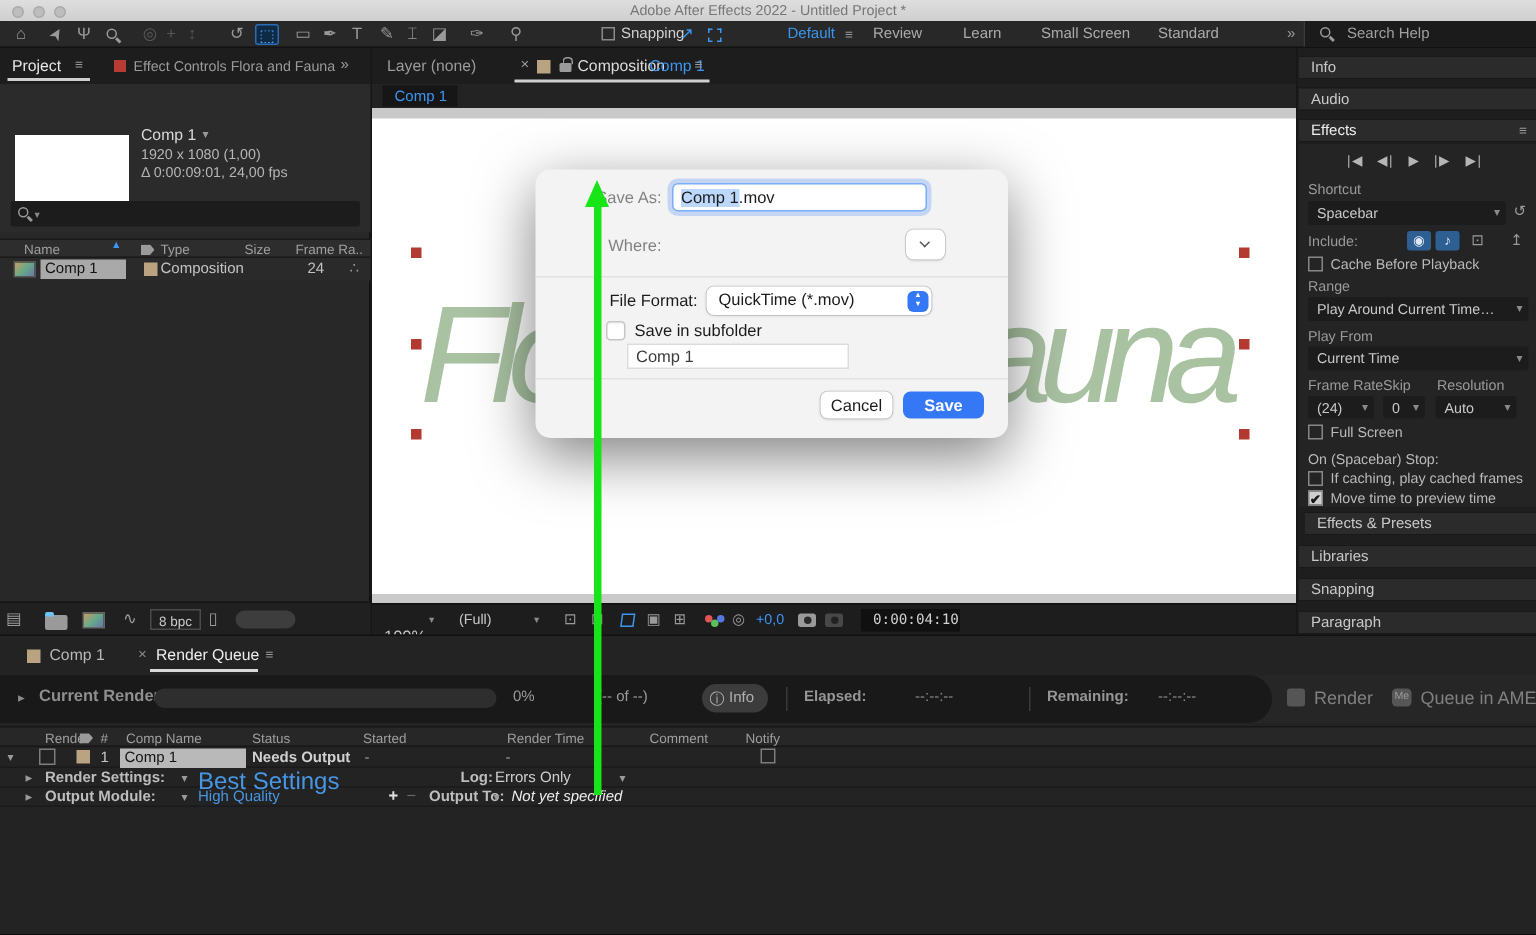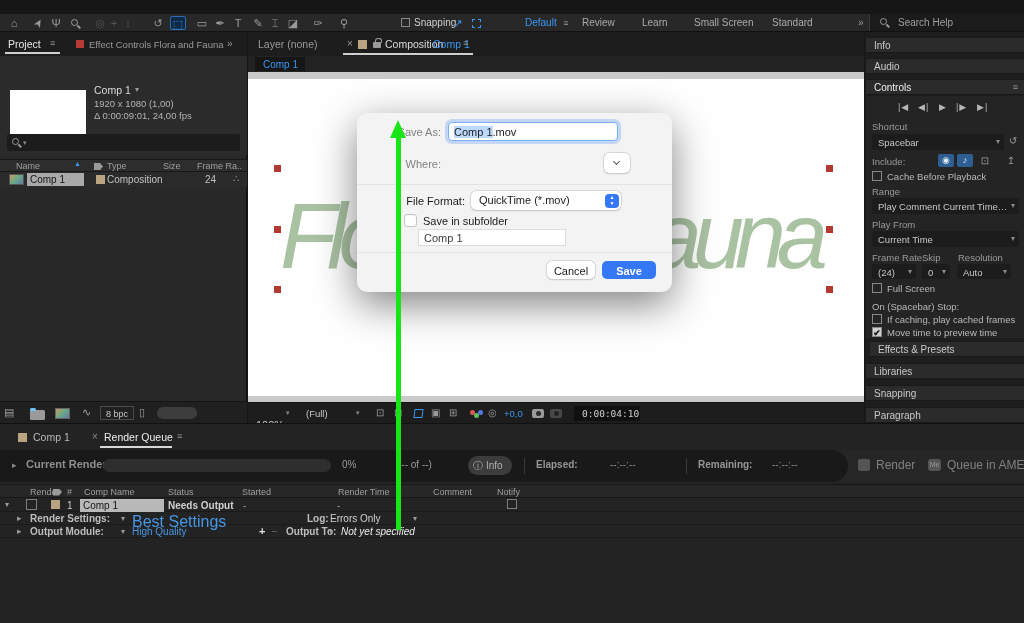--- a/index.html
+++ b/index.html
@@ -53,20 +53,26 @@
   .minicam{position:absolute;width:12px;height:9px;background:#9a9a9a;border-radius:2px;}
   .minicam:after{content:"";position:absolute;left:3.5px;top:2px;width:5px;height:5px;border-radius:50%;background:#2a2a2a;}
   .handle{position:absolute;width:7px;height:7px;background:var(--handle-red);z-index:5;}
   .dot{display:inline-block;width:5px;height:5px;border-radius:50%;}
 </style>
 </head>
 <body>
 
 <div class="screen">
 
+  <div class="titlebar">
+    <span class="tl" style="left:8px"></span>
+    <span class="tl" style="left:22px"></span>
+    <span class="tl" style="left:36px"></span>
+    <div class="wtitle">Adobe After Effects 2022 - Untitled Project *</div>
+  </div>
 
   <div class="toolbar">
     <span class="tool" style="left:6px">⌂</span>
     <span class="tool" style="left:30px;transform:rotate(-60deg)">➤</span>
     <span class="tool" style="left:48px">Ψ</span>
     <span class="mag" style="left:71px;top:5px"></span>
     <span class="tool dis" style="left:92px">◎</span>
     <span class="tool dis" style="left:106px">+</span>
     <span class="tool dis" style="left:120px">↕</span>
     <span class="tool" style="left:150px">↺</span>
@@ -212,21 +218,21 @@
   <span class="handle" style="left:826px;top:286px"></span>
 
   <div class="panel" style="left:865px;top:32px;width:159px;height:391px;background:#1e1e1e">
     <div class="sectionbar" style="left:1px;top:5px;width:158px">
         <span class="lbl">Info</span>
       </div>
     <div class="sectionbar" style="left:1px;top:26px;width:158px">
         <span class="lbl">Audio</span>
       </div>
     <div class="sectionbar" style="left:1px;top:47px;width:158px">
-      <span class="lbl" style="color:#eee">Controls</span>
+      <span class="lbl" style="color:#eee">Effects</span>
       <span class="t" style="right:6px;top:2px;font-size:9px;color:#9a9a9a">≡</span>
     </div>
 
     <div class="abs" style="left:1px;top:64px;width:158px;height:242px;background:#242424">
       <span class="t" style="left:32px;top:6px;font-size:9px;color:#b5b5b5;letter-spacing:1px">|◀</span>
       <span class="t" style="left:52px;top:6px;font-size:9px;color:#b5b5b5;letter-spacing:1px">◀|</span>
       <span class="t" style="left:73px;top:6px;font-size:9px;color:#b5b5b5">▶</span>
       <span class="t" style="left:90px;top:6px;font-size:9px;color:#b5b5b5;letter-spacing:1px">|▶</span>
       <span class="t" style="left:111px;top:6px;font-size:9px;color:#b5b5b5;letter-spacing:1px">▶|</span>
 
@@ -241,21 +247,21 @@
       <span class="abs" style="left:72px;top:58px;width:16px;height:13px;background:#2d5f93;border-radius:2px;color:#dfe9f5;font-size:9px;text-align:center;line-height:13px">◉</span>
       <span class="abs" style="left:91px;top:58px;width:16px;height:13px;background:#2d5f93;border-radius:2px;color:#dfe9f5;font-size:9px;text-align:center;line-height:13px">♪</span>
       <span class="abs" style="left:111px;top:58px;width:16px;height:13px;color:#9a9a9a;font-size:10px;text-align:center;line-height:13px">⊡</span>
       <span class="abs" style="left:137px;top:58px;width:16px;height:13px;color:#9a9a9a;font-size:10px;text-align:center;line-height:13px">↥</span>
 
       <span class="cb" style="left:6px;top:75px"></span>
       <span class="t slabel" style="left:21px;top:75px;color:#b9b9b9">Cache Before Playback</span>
 
       <span class="t slabel" style="left:6px;top:90px">Range</span>
       <div class="ddl" style="left:6px;top:102px;width:147px;height:16px">
-        <span class="v">Play Comment Current Time…</span>
+        <span class="v">Play Around Current Time…</span>
           <span class="c">▾</span>
       </div>
 
       <span class="t slabel" style="left:6px;top:123px">Play From</span>
       <div class="ddl" style="left:6px;top:135px;width:147px;height:16px">
         <span class="v">Current Time</span>
           <span class="c">▾</span>
       </div>
 
       <span class="t slabel" style="left:6px;top:156px">Frame Rate</span>

